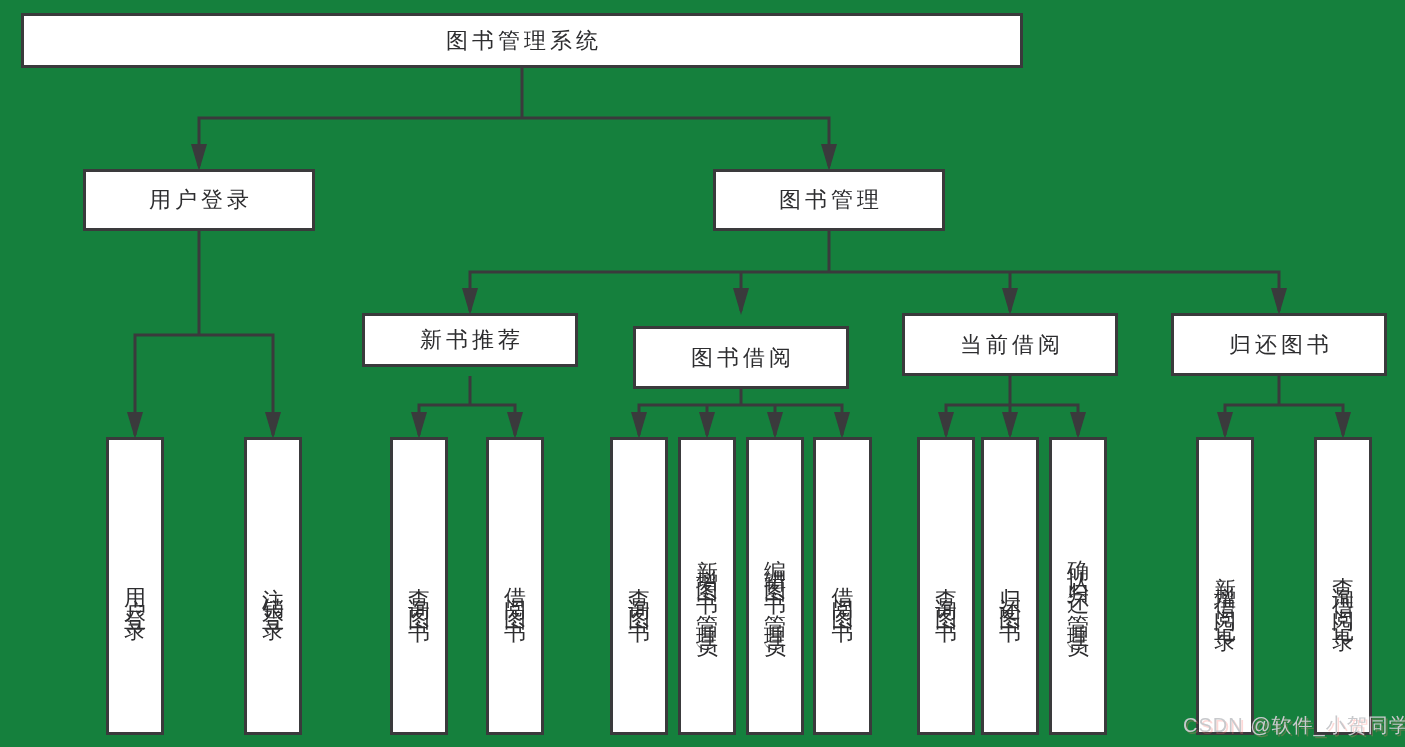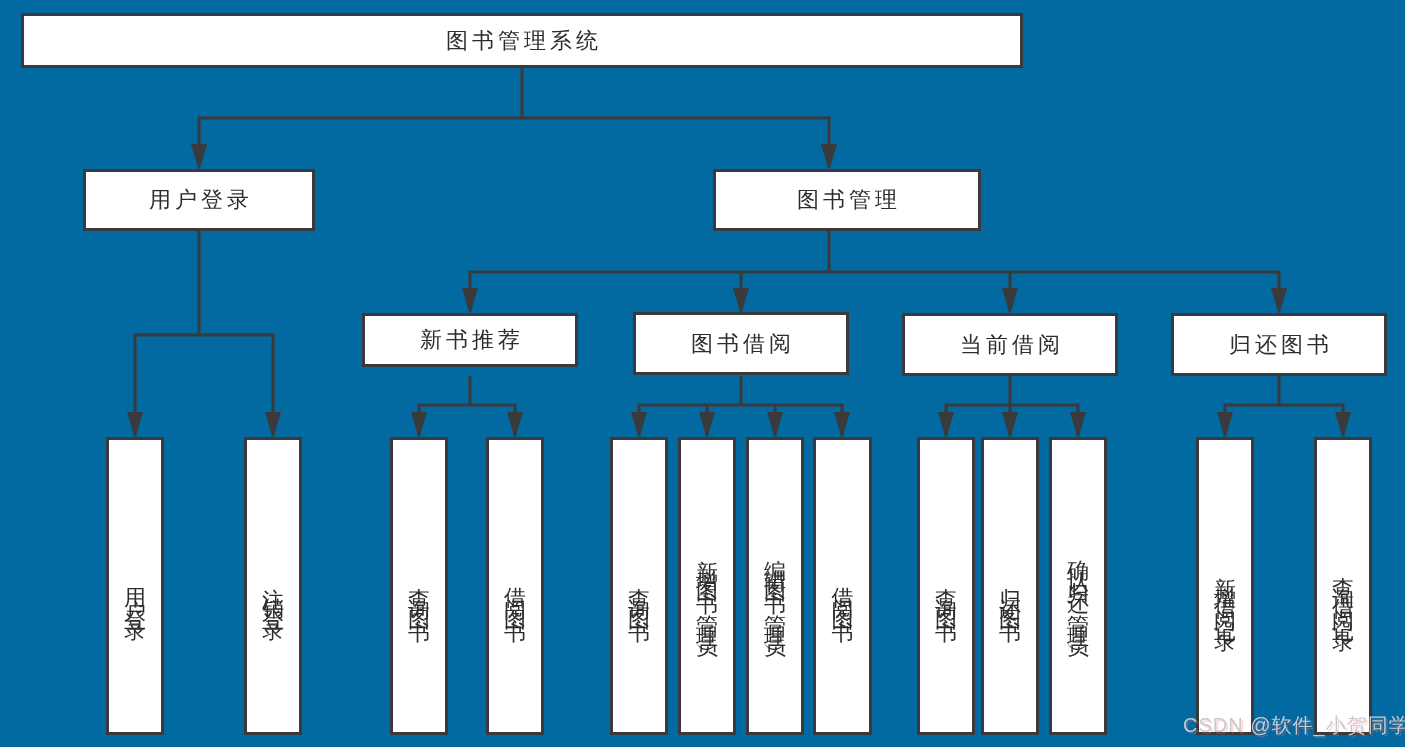--- a/index.html
+++ b/index.html
@@ -4,21 +4,21 @@
 <style>
   html, body {
     margin: 0;
     padding: 0;
     background: #ffffff;
   }
   #canvas {
     position: relative;
     width: 1405px;
     height: 747px;
-    background: #0369a1;
+    background: #15803d;
     overflow: hidden;
     font-family: "Liberation Sans", sans-serif;
   }
   #connectors {
     position: absolute;
     left: 0;
     top: 0;
     width: 1405px;
     height: 747px;
   }
@@ -109,28 +109,28 @@
     </g>
   </svg>
 
   <div class="node" style="left:21px; top:13px; width:1002px; height:55px">
     <span class="label-h">图书管理系统</span>
   </div>
 
   <div class="node" style="left:83px; top:169px; width:232px; height:62px">
     <span class="label-h">用户登录</span>
   </div>
-  <div class="node" style="left:713px; top:169px; width:268px; height:62px">
+  <div class="node" style="left:713px; top:169px; width:232px; height:62px">
     <span class="label-h">图书管理</span>
   </div>
 
   <div class="node" style="left:362px; top:313px; width:216px; height:54px">
     <span class="label-h">新书推荐</span>
   </div>
-  <div class="node" style="left:633px; top:312px; width:216px; height:63px">
+  <div class="node" style="left:633px; top:326px; width:216px; height:63px">
     <span class="label-h">图书借阅</span>
   </div>
   <div class="node" style="left:902px; top:313px; width:216px; height:63px">
     <span class="label-h">当前借阅</span>
   </div>
   <div class="node" style="left:1171px; top:313px; width:216px; height:63px">
     <span class="label-h">归还图书</span>
   </div>
 
   <div class="node" style="left:106px; top:437px; width:58px; height:298px">

